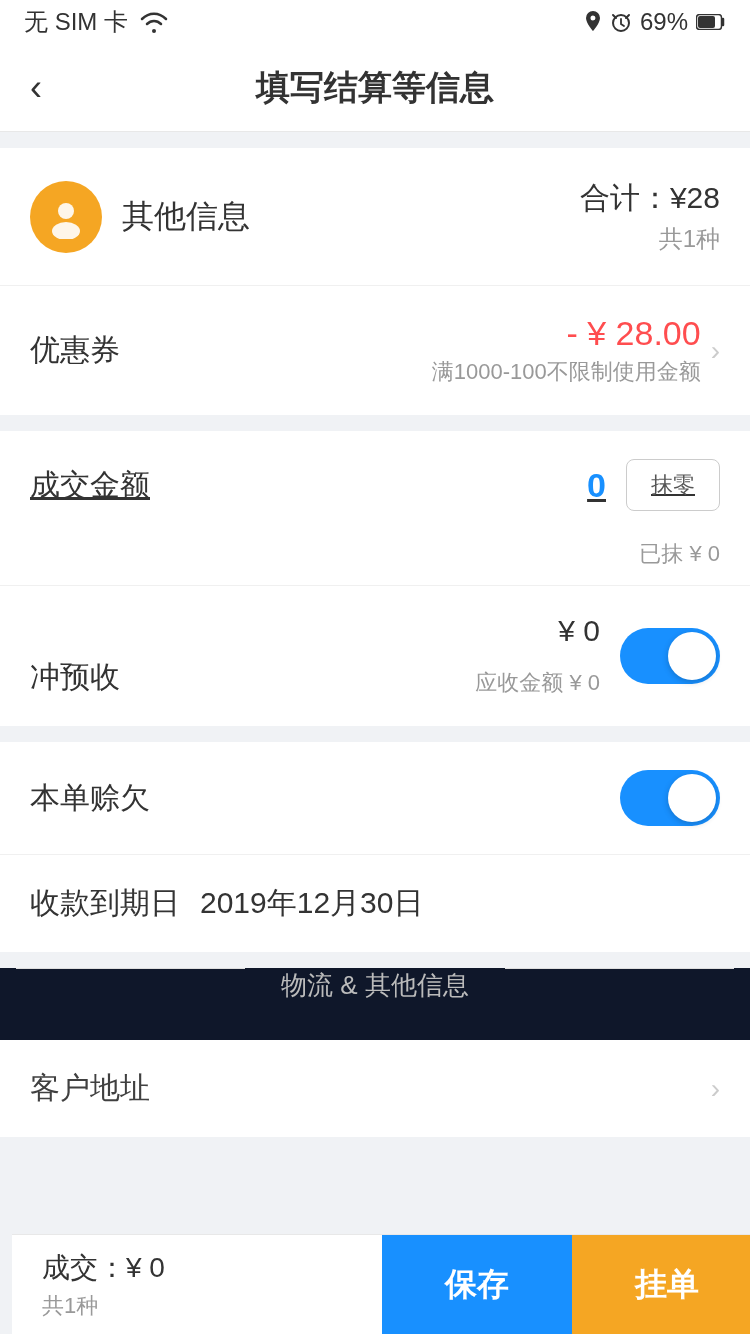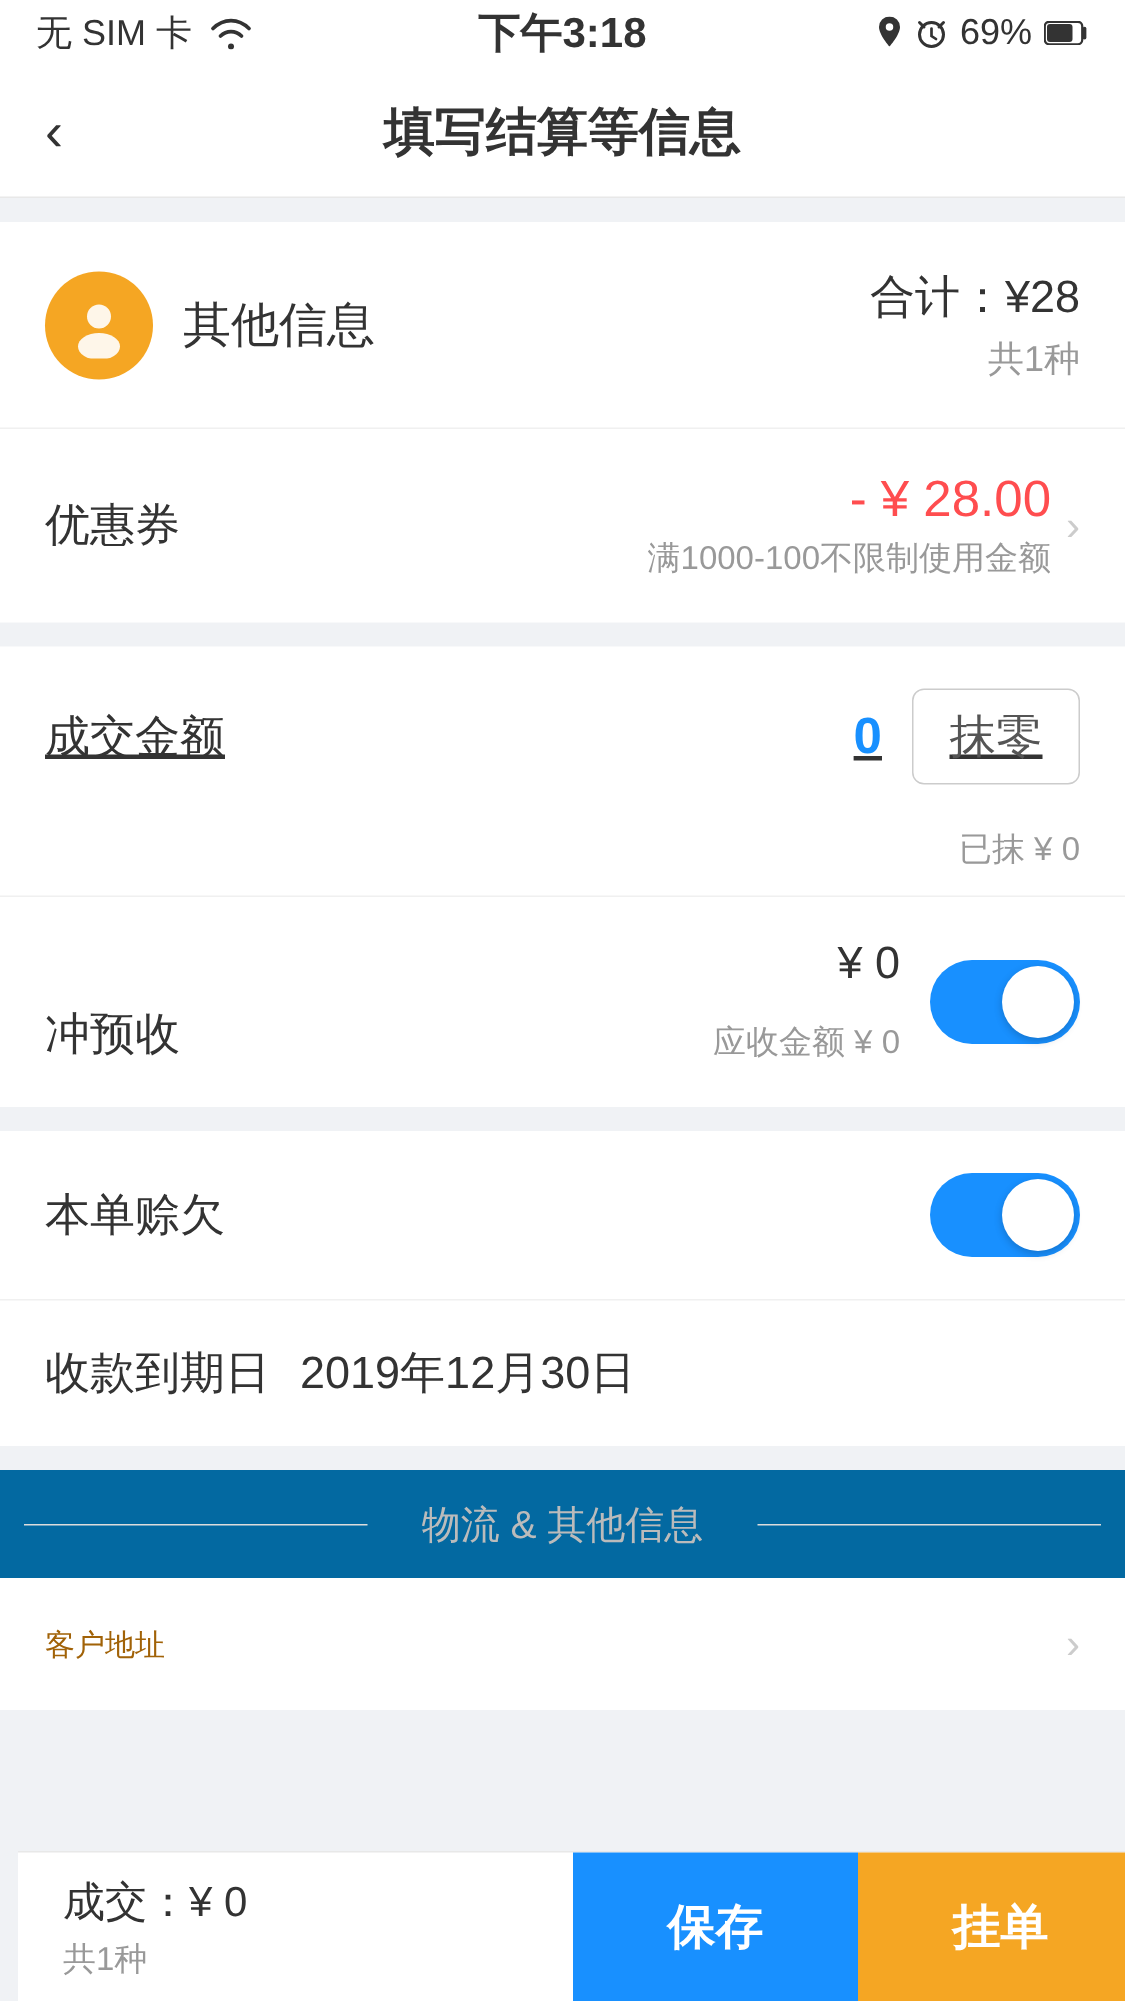--- a/index.html
+++ b/index.html
@@ -162,21 +162,21 @@
     }
     .deal-value {
       font-size: 34px;
       color: #1890ff;
       font-weight: 600;
     }
     .round-zero-btn {
       border: 1px solid #ccc;
       border-radius: 8px;
       padding: 10px 24px;
-      font-size: 31px;
+      font-size: 22px;
       color: #555;
       background: #fff;
       cursor: pointer;
     }
     .deal-sub {
       font-size: 22px;
       color: #999;
       text-align: right;
       padding: 0 30px 16px 30px;
     }
@@ -247,24 +247,23 @@
       font-size: 30px;
       color: #333;
       margin-right: 20px;
       font-family: Liberation Serif, serif;
     }
     .due-value {
       font-size: 30px;
       color: #333;
     }
     .logistics-divider {
-      background: #0369a1;
+      background: #0f172a;
       height: 72px;
       display: flex;
-      align-items: center;
       justify-content: center;
       color: #bbb;
       font-size: 26px;
       gap: 20px;
     }
     .divider-line {
       flex: 1;
       height: 1px;
       background: #ddd;
       margin: 0 16px;
@@ -272,22 +271,22 @@
 
     
     .address-row {
       background: #fff;
       padding: 28px 30px;
       display: flex;
       align-items: center;
       justify-content: space-between;
     }
     .address-label {
-      font-size: 20px;
-      color: #a16207;
+      font-size: 30px;
+      color: #404040;
       white-space: nowrap;
       margin-right: 24px;
     }
     .address-value {
       font-size: 30px;
       color: #333;
       flex: 1;
     }
 
     
@@ -346,21 +345,20 @@
 <div class="status-bar">
   <div class="status-left">
     <span>无 SIM 卡</span>
 
     <svg width="32" height="22" viewBox="0 0 32 22" fill="none">
       <path d="M16 18a2 2 0 1 1 0 4 2 2 0 0 1 0-4z" fill="#333"></path>
       <path d="M9 13c1.9-1.9 4.5-3 7-3s5.1 1.1 7 3" stroke="#333" stroke-width="2.5" fill="none" stroke-linecap="round"></path>
       <path d="M4 8c3.3-3.3 7.8-5.3 12-5.3s8.7 2 12 5.3" stroke="#333" stroke-width="2.5" fill="none" stroke-linecap="round"></path>
     </svg>
   </div>
-  <div class="status-center">下午3:18</div>
   <div class="status-right">
 
     <svg width="18" height="22" viewBox="0 0 18 22" fill="#333">
       <path d="M9 0a7 7 0 0 1 7 7c0 5.25-7 13-7 13S2 12.25 2 7a7 7 0 0 1 7-7zm0 4.5a2.5 2.5 0 1 0 0 5 2.5 2.5 0 0 0 0-5z"></path>
     </svg>
 
     <svg width="22" height="22" viewBox="0 0 22 22" fill="#333">
       <circle cx="11" cy="12" r="8" stroke="#333" stroke-width="2" fill="none"></circle>
       <path d="M11 8v5l3 2" stroke="#333" stroke-width="1.8" stroke-linecap="round" fill="none"></path>
       <path d="M3 4l3 3M19 4l-3 3" stroke="#333" stroke-width="2" stroke-linecap="round" fill="none"></path>

